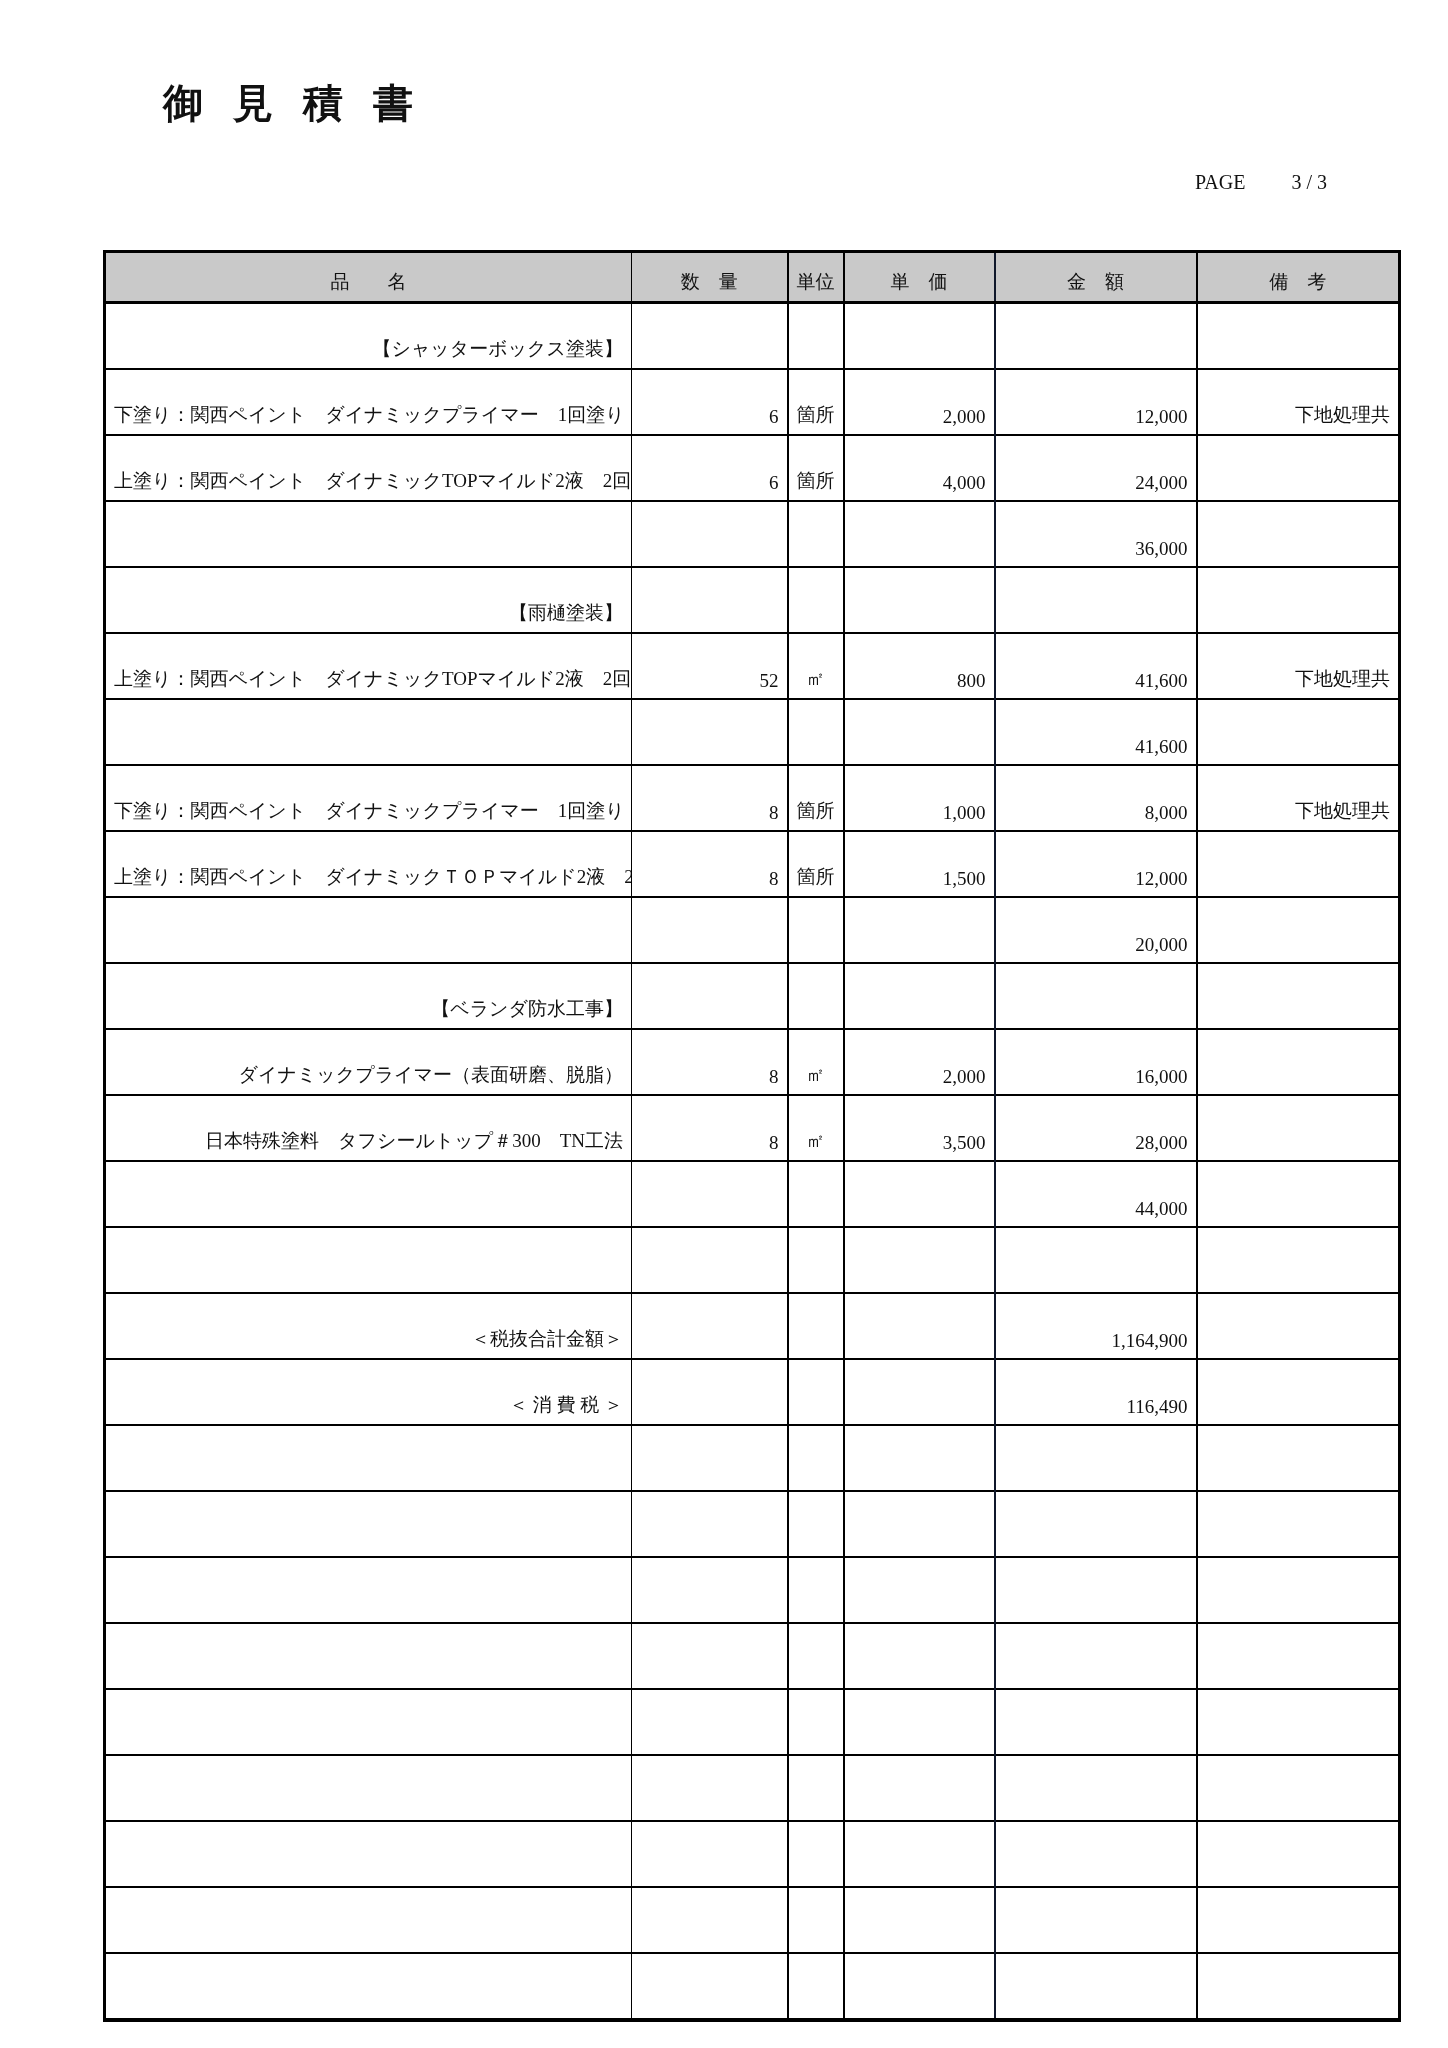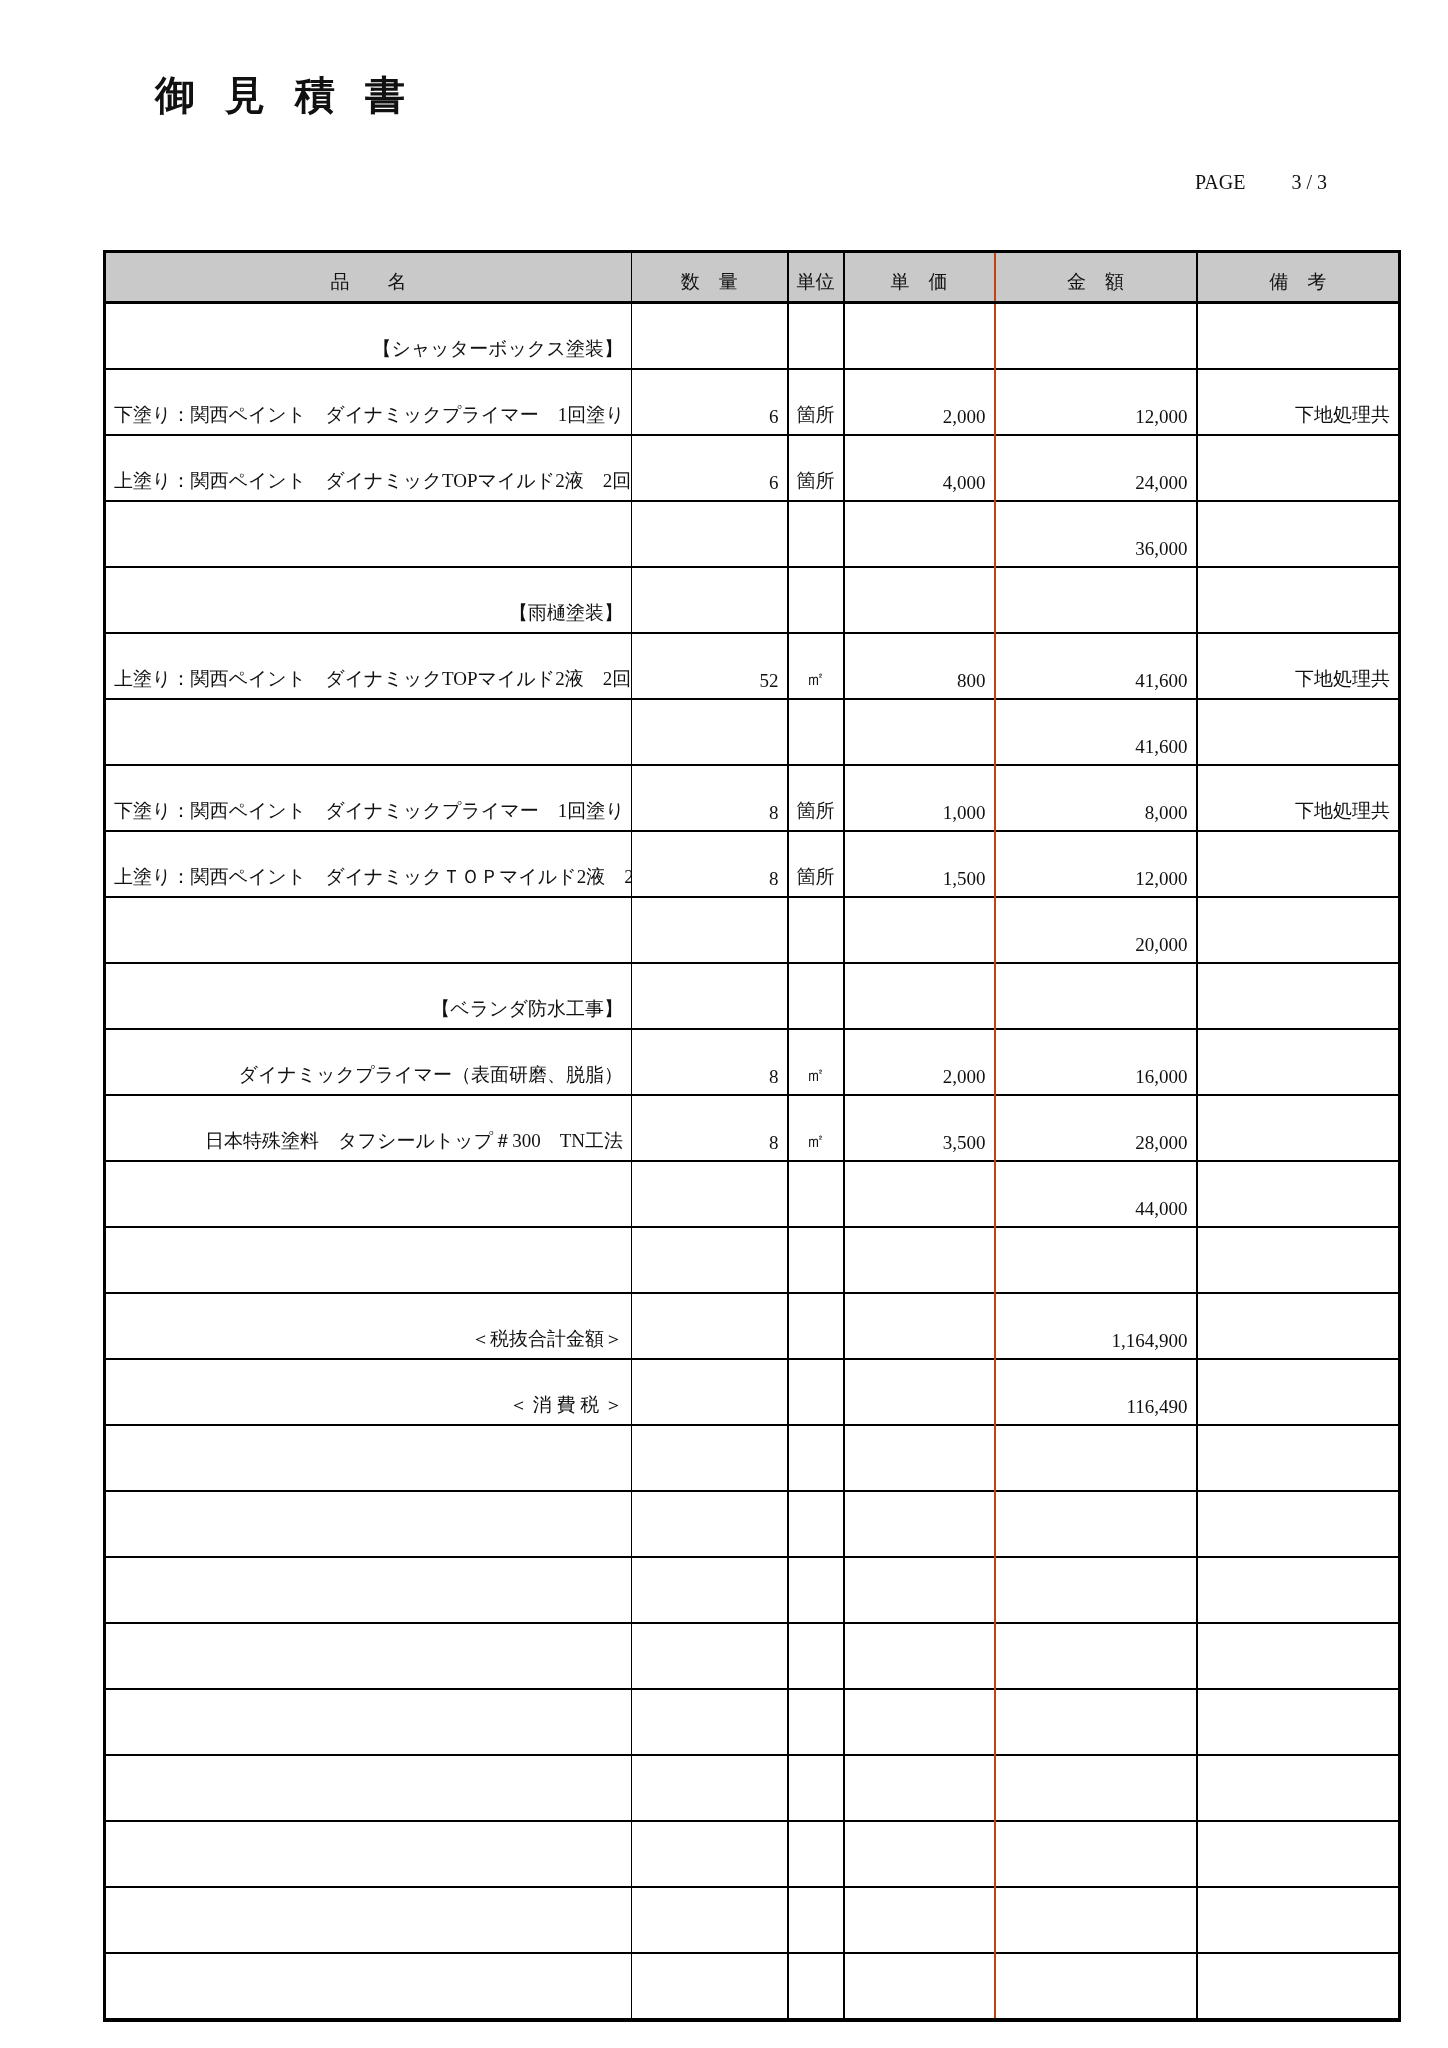--- a/index.html
+++ b/index.html
@@ -13,21 +13,21 @@
     position: relative;
     width: 1448px;
     height: 2048px;
     background: #ffffff;
     overflow: hidden;
   }
   .doc-title {
     position: absolute;
     left: 155px;
     top: 68px;
-    margin: 0;
+    margin: 8px;
     font-size: 40px;
     font-weight: bold;
     letter-spacing: 10px;
     white-space: pre;
   }
   .page-indicator {
     position: absolute;
     left: 1175px;
     top: 148px;
     font-size: 20px;
@@ -60,21 +60,21 @@
     vertical-align: middle;
     height: 42px;
     padding: 0 4px;
     border-bottom: 3px solid #000;
   }
   tbody td { height: 58px; }
   
   .c-qty   { border-left: 1px solid #000; }
   .c-unit  { border-left: 2px solid #000; }
   .c-price { border-left: 2px solid #000; }
-  .c-amt   { border-left: 2px solid #c2410c; }
+  .c-amt   { border-left: 2px solid #0f172a; }
   .c-note  { border-left: 2px solid #000; }
 
   td.t-left   { text-align: right; }
   td.t-right  { text-align: right; }
   td.t-center { text-align: center; }
 </style>
 </head>
 <body>
 
 <div class="page">

